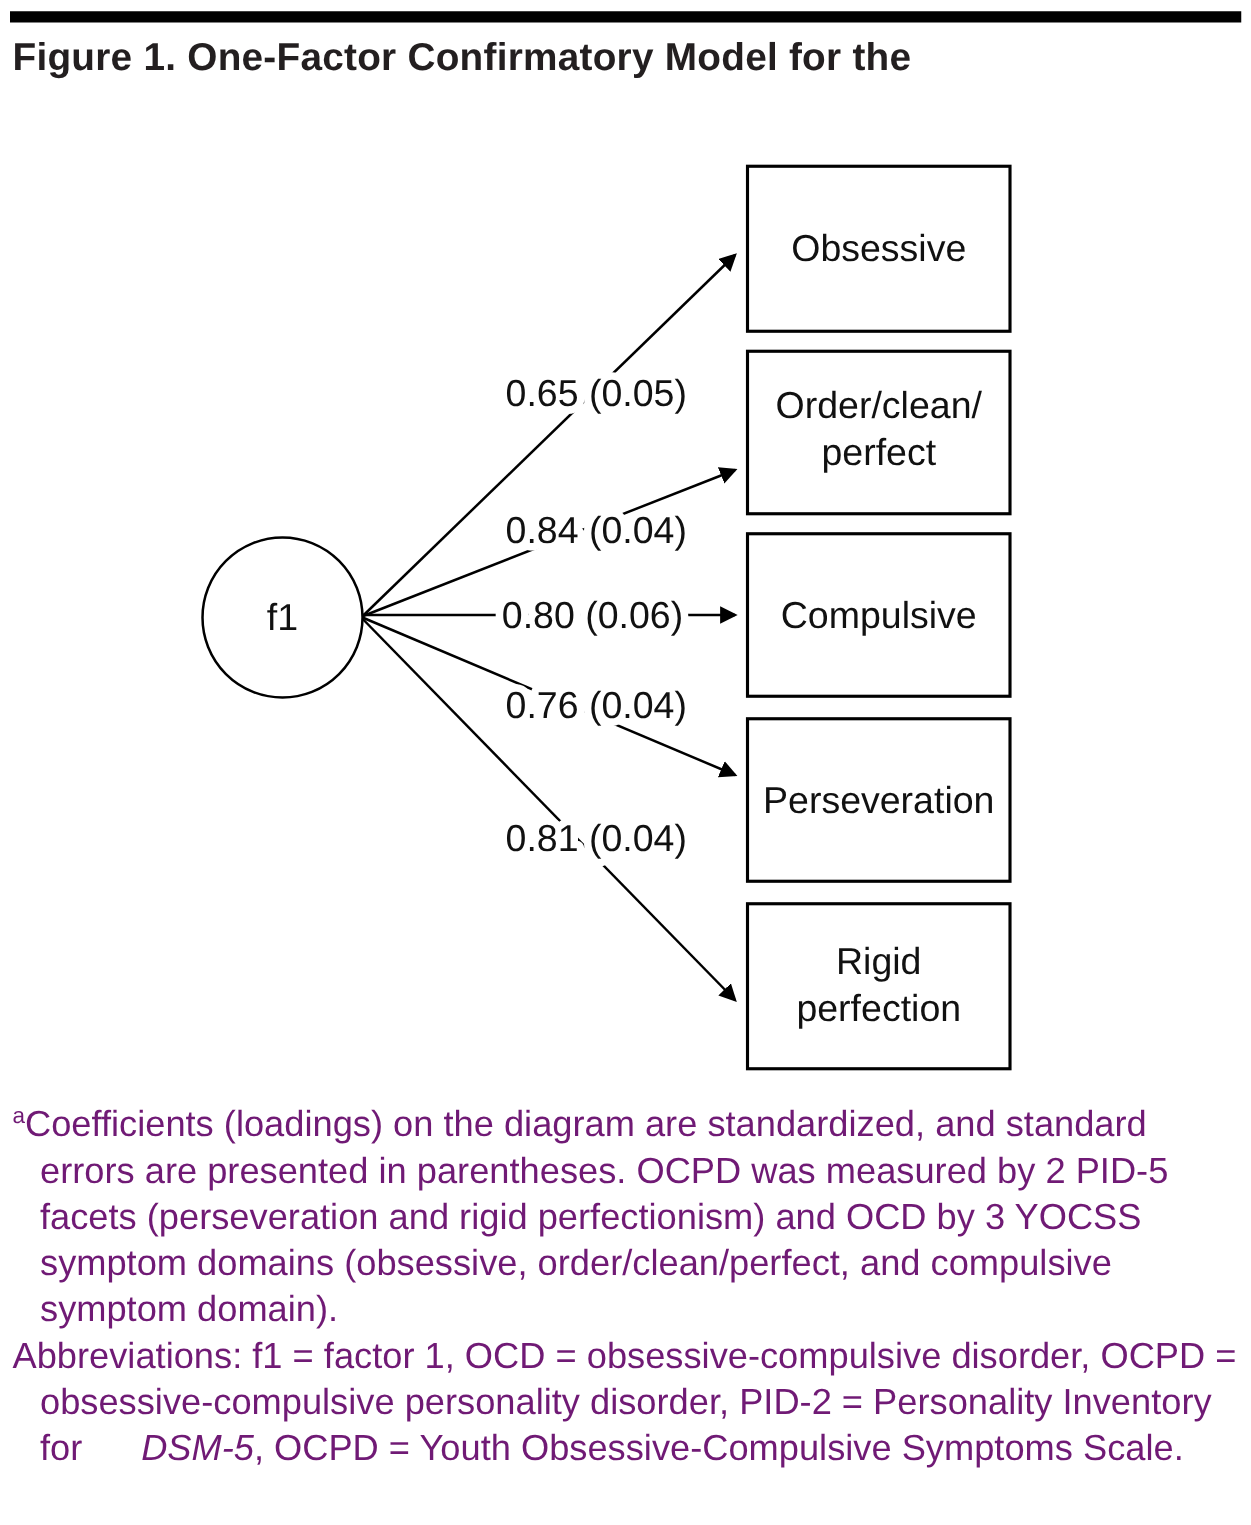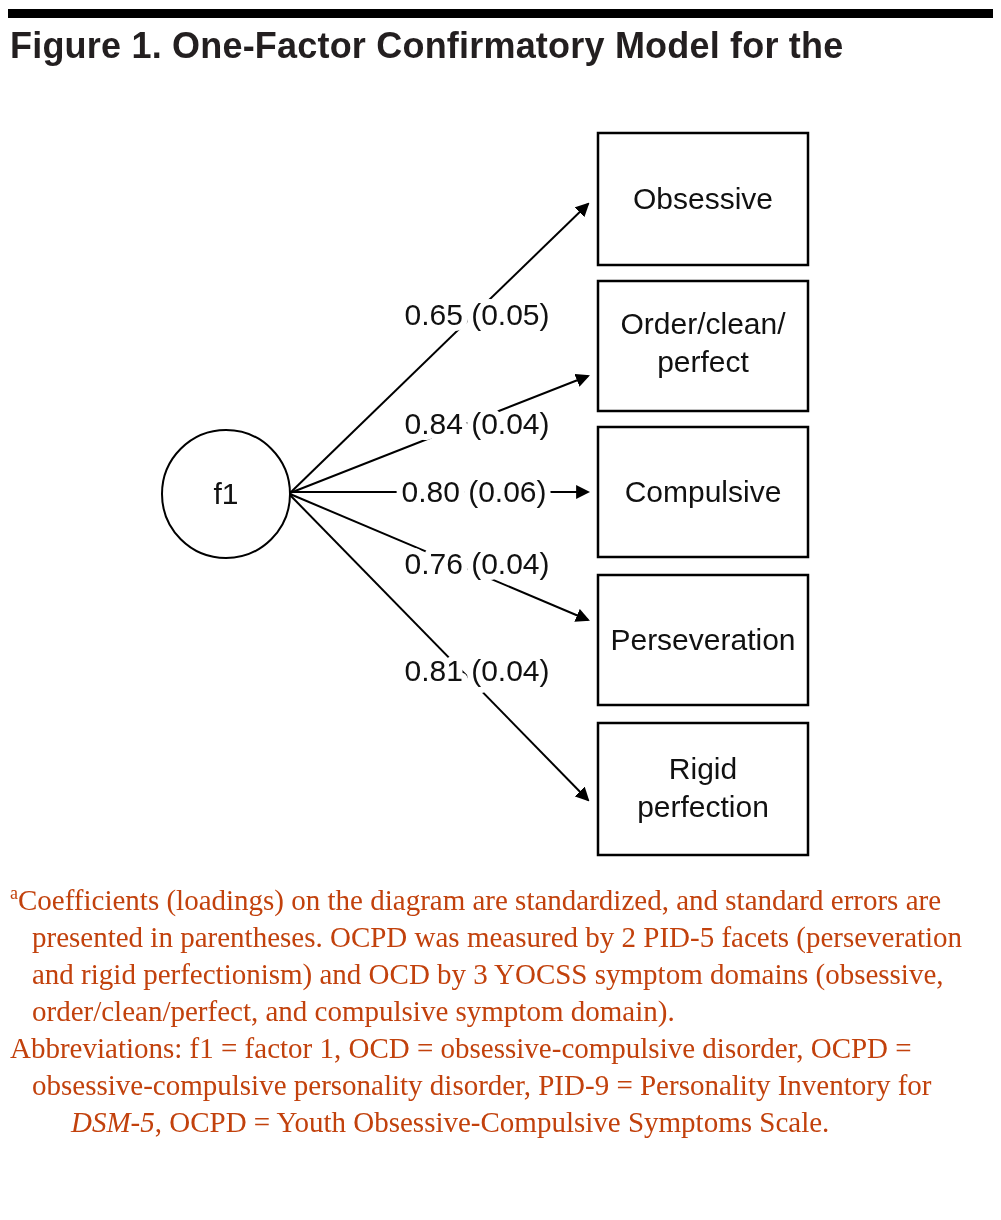--- a/index.html
+++ b/index.html
@@ -20,21 +20,21 @@
     left: 8px; top: 9px;
     width: 985px; height: 9px;
     background: #000;
   }
   .title {
     position: absolute;
     left: 10px; top: 27px;
     width: 980px;
     font-family: "Liberation Sans", sans-serif;
     font-weight: bold;
-    font-size: 36px;
+    font-size: 31px;
     line-height: 38px;
     color: #231f20;
     letter-spacing: 0.2px;
   }
   .title .tline { display: block; }
   .title sup {
     font-size: 0.62em;
     vertical-align: super;
     line-height: 0;
   }
@@ -54,24 +54,24 @@
   .halo {
     paint-order: stroke;
     stroke: #fff;
     stroke-width: 12px;
     stroke-linejoin: round;
   }
   .footnotes {
     position: absolute;
     left: 10px; top: 882px;
     width: 983px;
-    font-family: Liberation Serif, serif;
+    font-family: Liberation Sans, sans-serif;
     font-size: 29px;
     line-height: 37px;
-    color: #c2410c;
+    color: #701a75;
   }
   .fn {
     padding-left: 22px;
     text-indent: -22px;
   }
   .fn sup {
     font-size: 0.62em;
     vertical-align: super;
     line-height: 0;
   }
@@ -127,16 +127,16 @@
       <text class="dtext" x="703" y="650" text-anchor="middle">Perseveration</text>
 
       <rect x="598" y="723" width="210" height="132"></rect>
       <text class="dtext" x="703" y="779" text-anchor="middle">Rigid</text>
       <text class="dtext" x="703" y="817" text-anchor="middle">perfection</text>
     </g>
   </svg>
 
   <div class="footnotes">
     <p class="fn"><sup>a</sup><span>Coefficients (loadings) on the diagram are standardized, and standard errors are presented in parentheses. OCPD was measured by 2 PID-5 facets (perseveration and rigid perfectionism) and OCD by 3 YOCSS symptom domains (obsessive, order/clean/perfect, and compulsive symptom domain).</span></p>
-    <p class="fn"><span>Abbreviations: f1 = factor 1, OCD = obsessive-compulsive disorder, OCPD = obsessive-compulsive personality disorder, PID-9 = Personality Inventory for </span><em>DSM-5</em><span>, OCPD = Youth Obsessive-Compulsive Symptoms Scale.</span></p>
+    <p class="fn"><span>Abbreviations: f1 = factor 1, OCD = obsessive-compulsive disorder, OCPD = obsessive-compulsive personality disorder, PID-2 = Personality Inventory for </span><em>DSM-5</em><span>, OCPD = Youth Obsessive-Compulsive Symptoms Scale.</span></p>
   </div>
 
 </div>
 
 </body></html>

